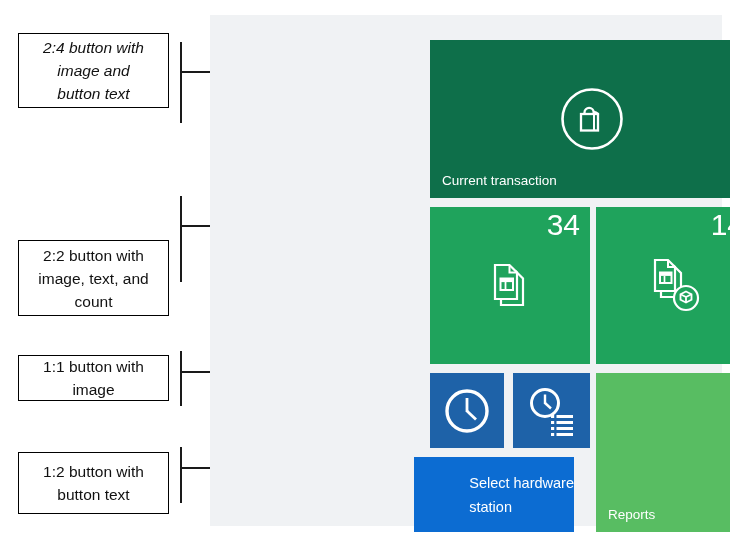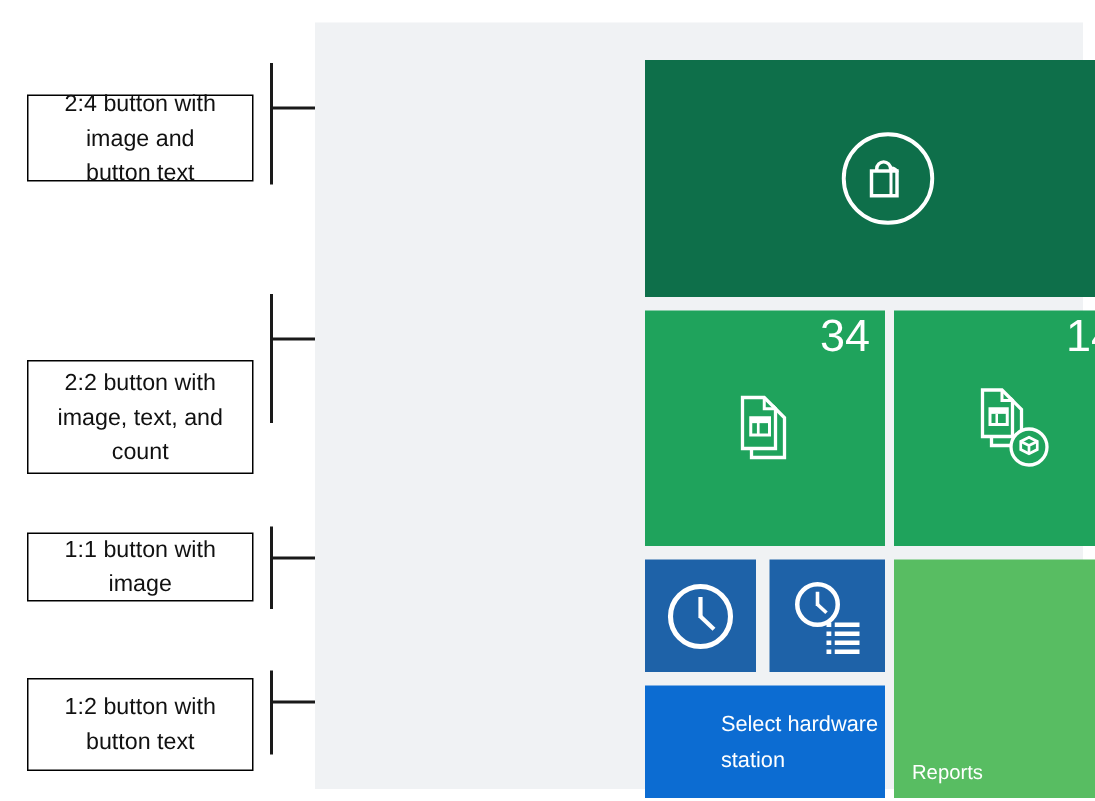--- a/index.html
+++ b/index.html
@@ -10,21 +10,21 @@
   }
 
   
   .callout-box {
     position:absolute; left:18px; width:151px;
     border:1.5px solid #000; background:#fff;
     display:flex; align-items:center; justify-content:center;
     text-align:center; font-size:15.5px; line-height:23px; color:#111;
     white-space:pre-line; box-sizing:border-box;
   }
-  .a1-box { top:63px;  height:58px; }
+  .a1-box { top:33px;  height:75px;font-style:italic; }
   .a2-box { top:200px; height:76px;margin-top:40px; }
   .a3-box { top:355px; height:46px; }
   .a4-box { top:452px; height:62px; }
 
   .callout-vline { position:absolute; left:180px; width:1.5px; background:#1a1a1a; }
   .a1-v { top:42px;  height:81px; }
   .a2-v { top:196px; height:86px; }
   .a3-v { top:351px; height:55px; }
   .a4-v { top:447px; height:56px; }
 
@@ -60,22 +60,22 @@
   .light-green { background:#58BD62; --bg:#58BD62; }
   .steel-blue  { background:#1E62A8; --bg:#1E62A8; }
   .bright-blue { background:#0C6CD2; --bg:#0C6CD2; }
 
   
   .t-current   { left:220px; top:25px;  width:324px; height:158px; }
   .t-fulfill   { left:220px; top:192px; width:160px; height:157px;text-align:right; }
   .t-pickup    { left:386px; top:192px; width:158px; height:157px; }
   .t-clock     { left:220px; top:358px; width:74px;  height:75px; }
   .t-clocklist { left:303px; top:358px; width:77px;  height:75px; }
-  .t-hardware  { left:220px; top:442px; width:160px; height:75px;
-                 align-items:center; justify-content:center;padding-left:32px; }
+  .t-hardware  { left:204px; top:442px; width:160px; height:75px;
+                 align-items:center; justify-content:flex-end;padding-left:32px; }
   .t-reports   { left:386px; top:358px; width:326px; height:159px; }
 
   .hardware-text {
     font-size:14.5px; line-height:24px; white-space:pre-line;
     padding-left:14px; color:#fff;
   }
 </style>
 </head>
 <body>
 
@@ -104,20 +104,21 @@
 <div class="panel">
 
   <div class="tile dark-green t-current">
     <svg width="66" height="66" viewBox="0 0 66 66">
       <circle cx="33" cy="33" r="29.5" fill="none" stroke="#fff" stroke-width="2.6"></circle>
       <rect x="22" y="28" width="17" height="16.5" fill="none" stroke="#fff" stroke-width="2.3"></rect>
       <line x1="35" y1="28.5" x2="35" y2="44" stroke="#fff" stroke-width="2"></line>
       <path d="M25.5 28 v-1.5 a4.6 4.6 0 0 1 9.2 0 V28" fill="none" stroke="#fff" stroke-width="2.3"></path>
       <path d="M35 26 a4.4 4.4 0 0 1 4.3 3" fill="none" stroke="#fff" stroke-width="2"></path>
     </svg>
+    <span class="tile-label">Current transaction</span>
   </div>
 
   <div class="tile mid-green t-fulfill">
     <svg width="52" height="52" viewBox="0 0 52 52">
       <path d="M17 11 h14.5 l7.5 7.5 V45 H17 Z" fill="none" stroke="#fff" stroke-width="2.2"></path>
       <path d="M11 5 h14.5 l7.5 7.5 V39 H11 Z" fill="var(--bg)" stroke="#fff" stroke-width="2.2"></path>
       <path d="M25.5 5 V12.5 H33" fill="none" stroke="#fff" stroke-width="2"></path>
       <rect x="16.5" y="18.5" width="12.5" height="11.5" fill="none" stroke="#fff" stroke-width="2"></rect>
       <rect x="16.5" y="18.5" width="12.5" height="3.6" fill="#fff" stroke="none"></rect>
       <line x1="21.5" y1="22" x2="21.5" y2="30" stroke="#fff" stroke-width="1.8"></line>

